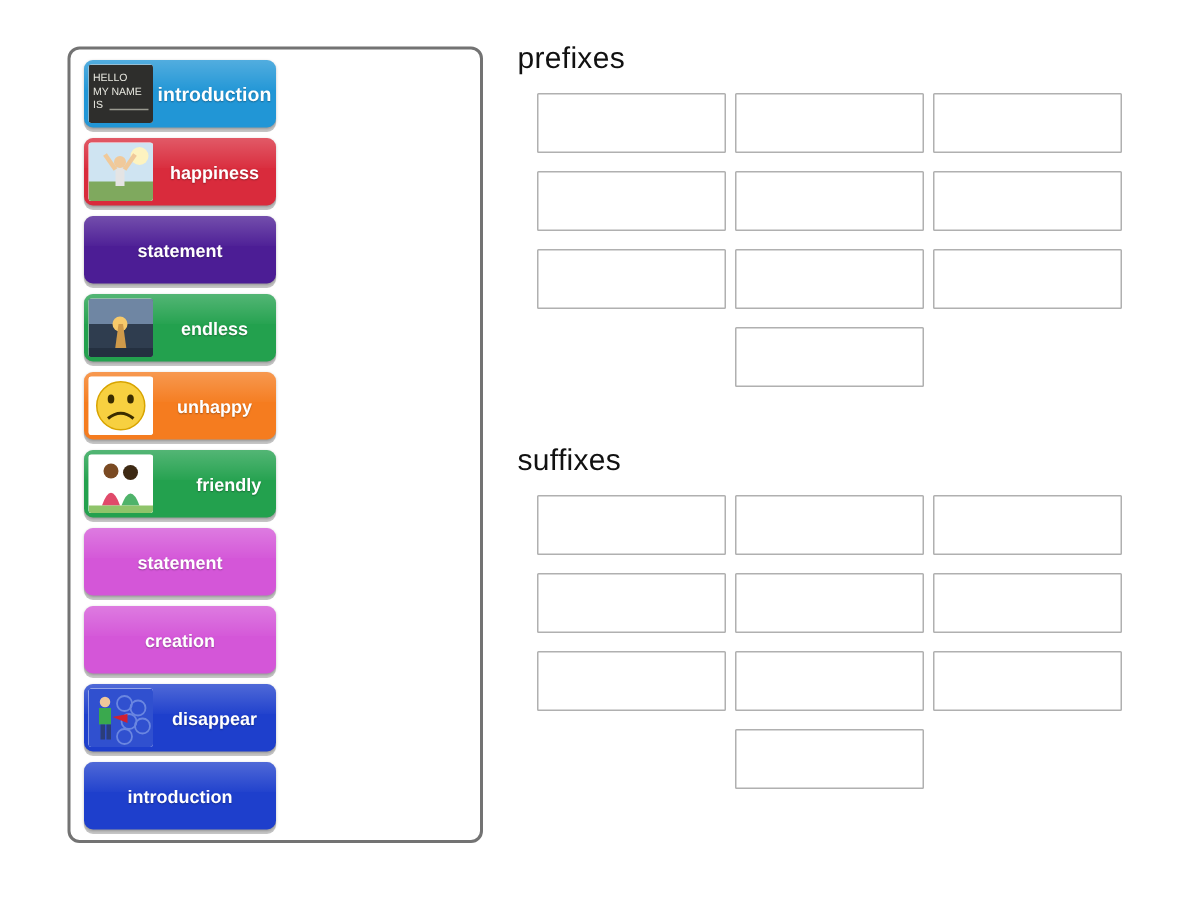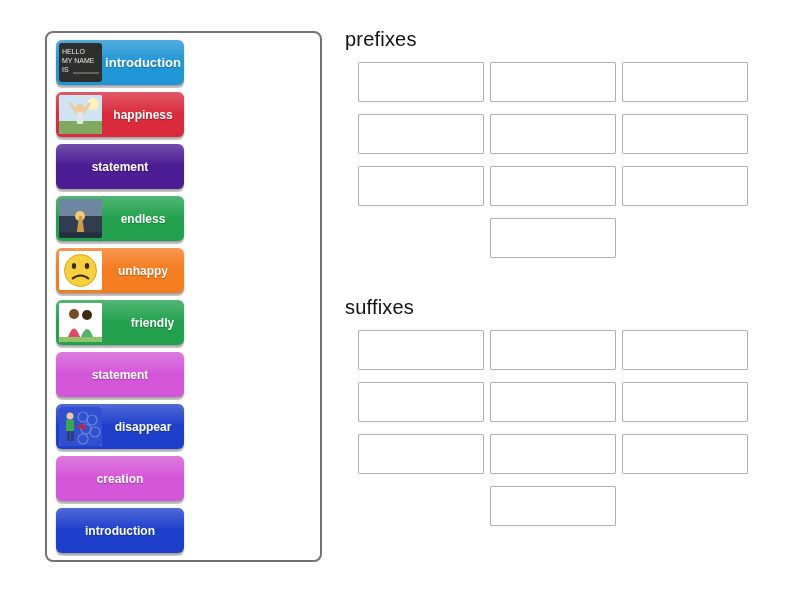--- a/index.html
+++ b/index.html
@@ -198,20 +198,23 @@
             <circle cx="28" cy="12" r="5" fill="#3e2a14"></circle>
             <path d="M9 34 Q15 17 21 34 Z" fill="#e04a6a"></path>
             <path d="M22 34 Q28 18 34 34 Z" fill="#4fb36a"></path>
             <rect y="34" width="43" height="5" fill="#8fc46a"></rect>
           </svg>
         </span>
         <span class="label">friendly</span>
       </div>
       <div class="tile" style="background: rgb(212, 86, 216);">
         <span class="label">statement</span>
+      </div>
+      <div class="tile" style="background: rgb(212, 86, 216);">
+        <span class="label">creation</span>
       </div>
       <div class="tile has-thumb" style="background: rgb(30, 63, 204);">
         <span class="thumb">
           <svg viewBox="0 0 43 39">
             <rect width="43" height="39" fill="#3050cf"></rect>
             <g fill="none" stroke="#6a86e0" stroke-width="1.2">
               <circle cx="24" cy="10" r="5"></circle>
               <circle cx="33" cy="13" r="5"></circle>
               <circle cx="27" cy="22" r="5"></circle>
               <circle cx="36" cy="25" r="5"></circle>
@@ -219,23 +222,20 @@
             </g>
             <circle cx="11" cy="9" r="3.5" fill="#f0c79a"></circle>
             <rect x="7" y="13" width="8" height="11" fill="#3aa94e"></rect>
             <rect x="8" y="24" width="3" height="10" fill="#2b3d7a"></rect>
             <rect x="12" y="24" width="3" height="10" fill="#2b3d7a"></rect>
             <polygon points="16,19 26,17 26,23" fill="#d02030"></polygon>
           </svg>
         </span>
         <span class="label">disappear</span>
       </div>
-      <div class="tile" style="background: rgb(212, 86, 216);">
-        <span class="label">creation</span>
-      </div>
       <div class="tile" style="background: rgb(30, 63, 204);">
         <span class="label">introduction</span>
       </div>
     </div>
 </div>
 
 <div class="group" id="group-prefixes">
   <div class="group-title">prefixes</div>
   <div class="slot-grid">
       <div class="slot"></div>

